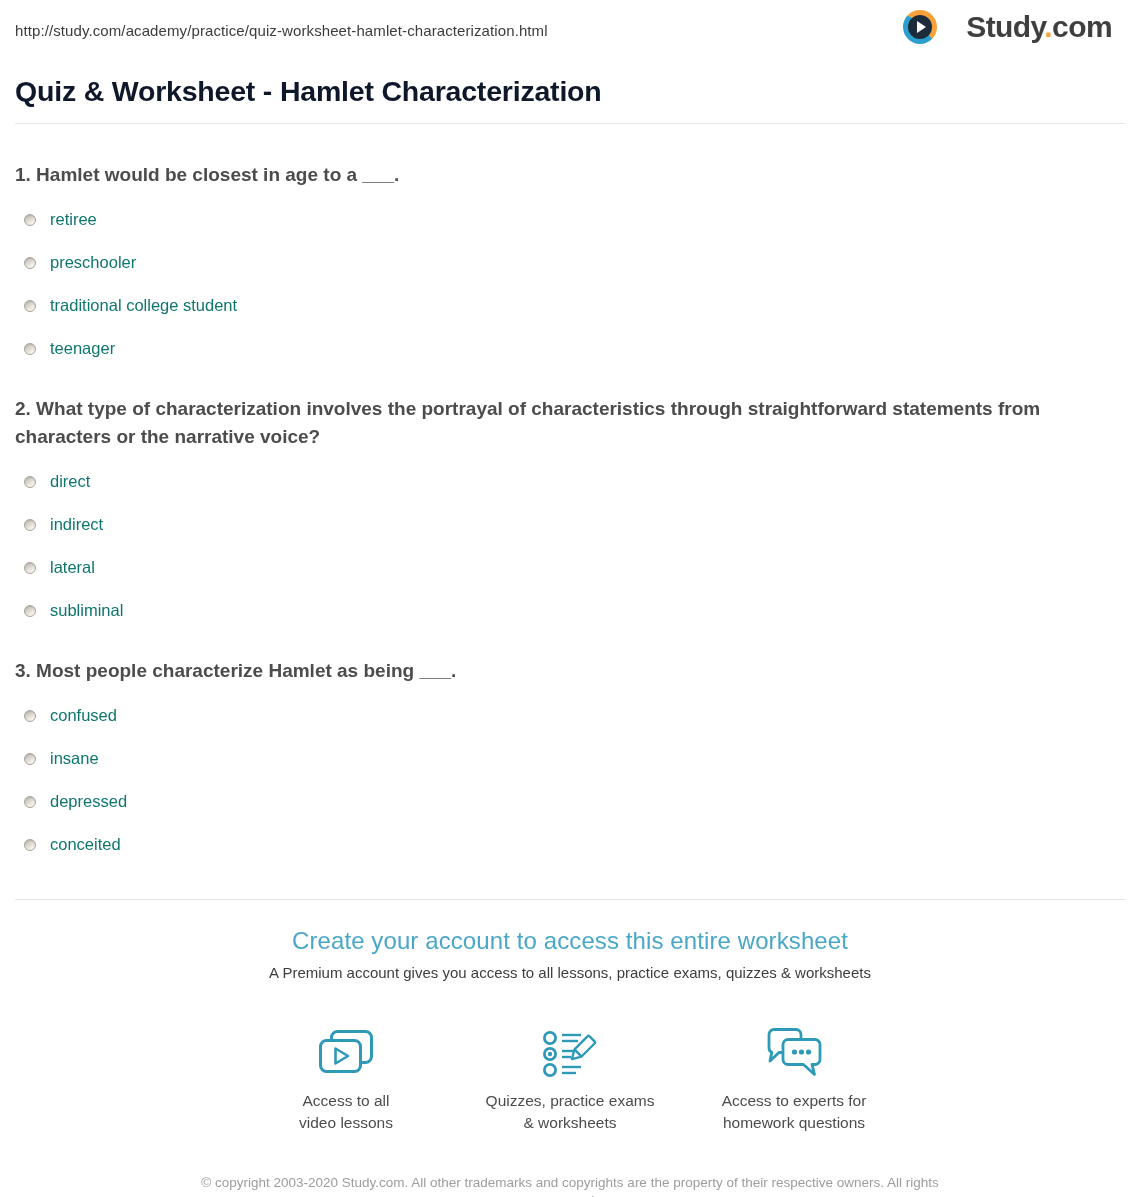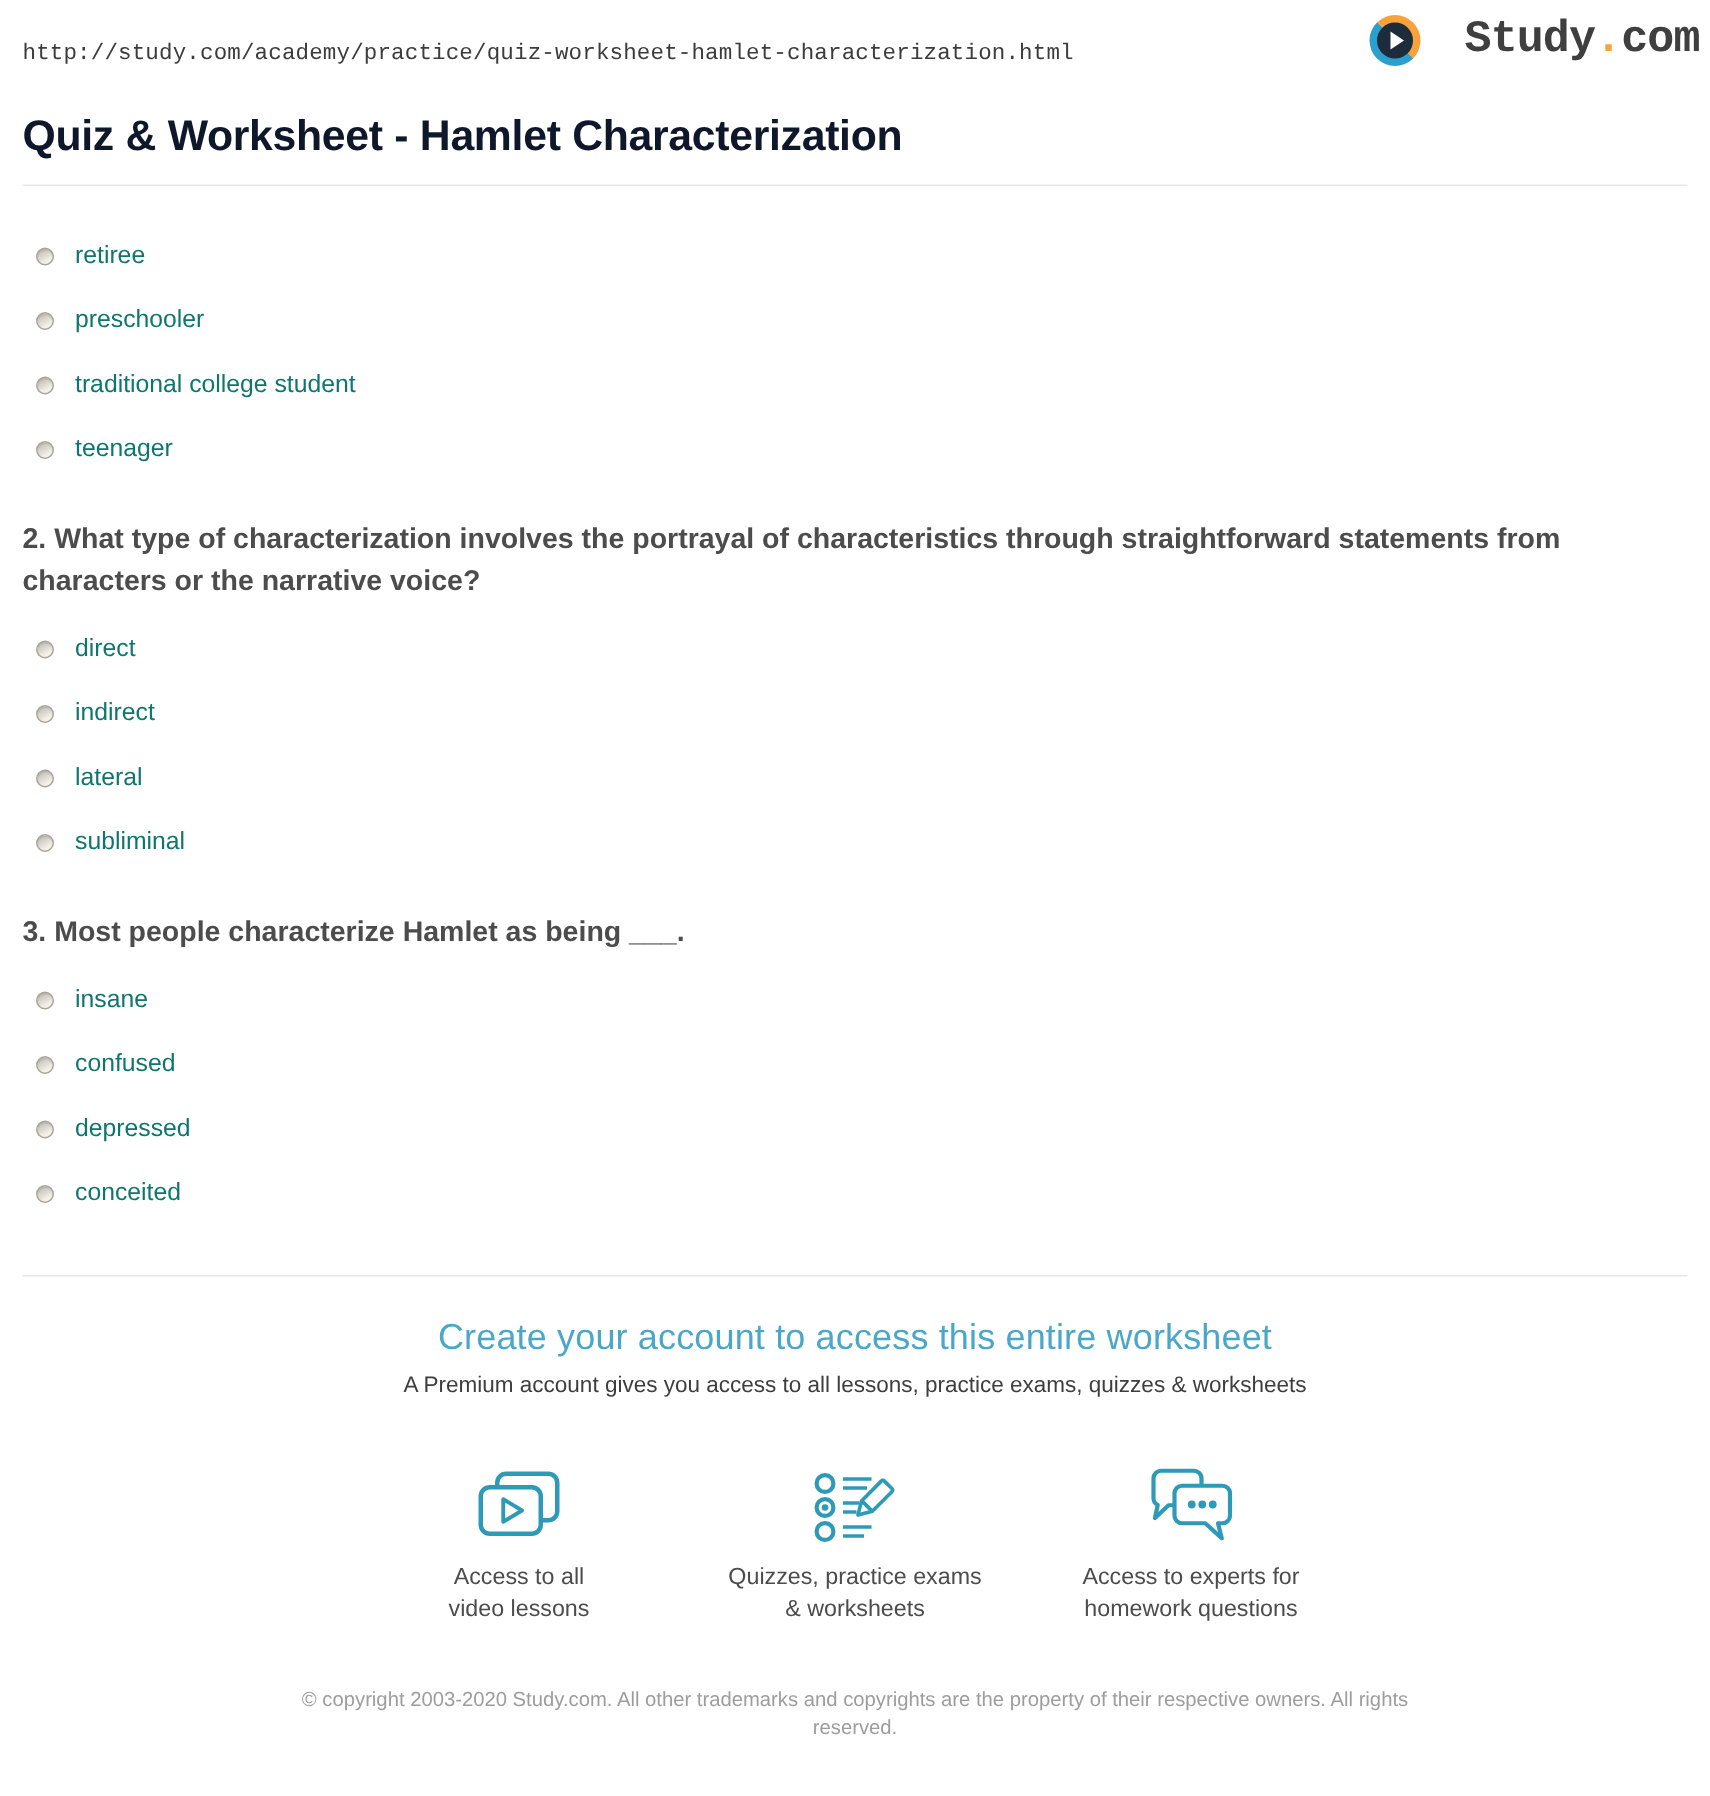--- a/index.html
+++ b/index.html
@@ -9,23 +9,22 @@
     height: 1197px;
     font-family: "Liberation Sans", sans-serif;
     color: #444;
     overflow: hidden;
   }
 
   
   .header {
     display: flex;
     justify-content: space-between;
-    align-items: flex-end;
-    padding: 10px 7px 0 15px;
-    font-family: Liberation Mono, monospace;
+    align-items: center;
+    padding: 10px 28px 0 15px;
   }
   .page-url {
     font-size: 15px;
     color: #3c3c3c;
     padding-top: 7px;
     letter-spacing: 0.1px;
   }
   .logo { display: flex; align-items: center; cursor: pointer; gap: 22px; }
   .logo-icon {
     width: 34px; height: 34px;
@@ -170,20 +169,21 @@
     <span class="logo-text"><span>Study</span><span class="dot">.</span><span>com</span></span>
   </div>
 </div>
 
 <h1 class="page-title">Quiz &amp; Worksheet - Hamlet Characterization</h1>
 <hr class="divider">
 
 <div class="quiz">
 
   <div class="question">
+    <h2 class="question-text">1. Hamlet would be closest in age to a ___.</h2>
     <div class="option">
       <span class="radio"></span>
       <span class="option-label">retiree</span>
     </div>
     <div class="option">
       <span class="radio"></span>
       <span class="option-label">preschooler</span>
     </div>
     <div class="option">
       <span class="radio"></span>
@@ -212,25 +212,25 @@
     <div class="option">
       <span class="radio"></span>
       <span class="option-label">subliminal</span>
     </div>
   </div>
 
   <div class="question">
     <h2 class="question-text">3. Most people characterize Hamlet as being ___.</h2>
     <div class="option">
       <span class="radio"></span>
+      <span class="option-label">confused</span>
+    </div>
+    <div class="option">
+      <span class="radio"></span>
       <span class="option-label">insane</span>
-    </div>
-    <div class="option">
-      <span class="radio"></span>
-      <span class="option-label">confused</span>
     </div>
     <div class="option">
       <span class="radio"></span>
       <span class="option-label">depressed</span>
     </div>
     <div class="option">
       <span class="radio"></span>
       <span class="option-label">conceited</span>
     </div>
   </div>

